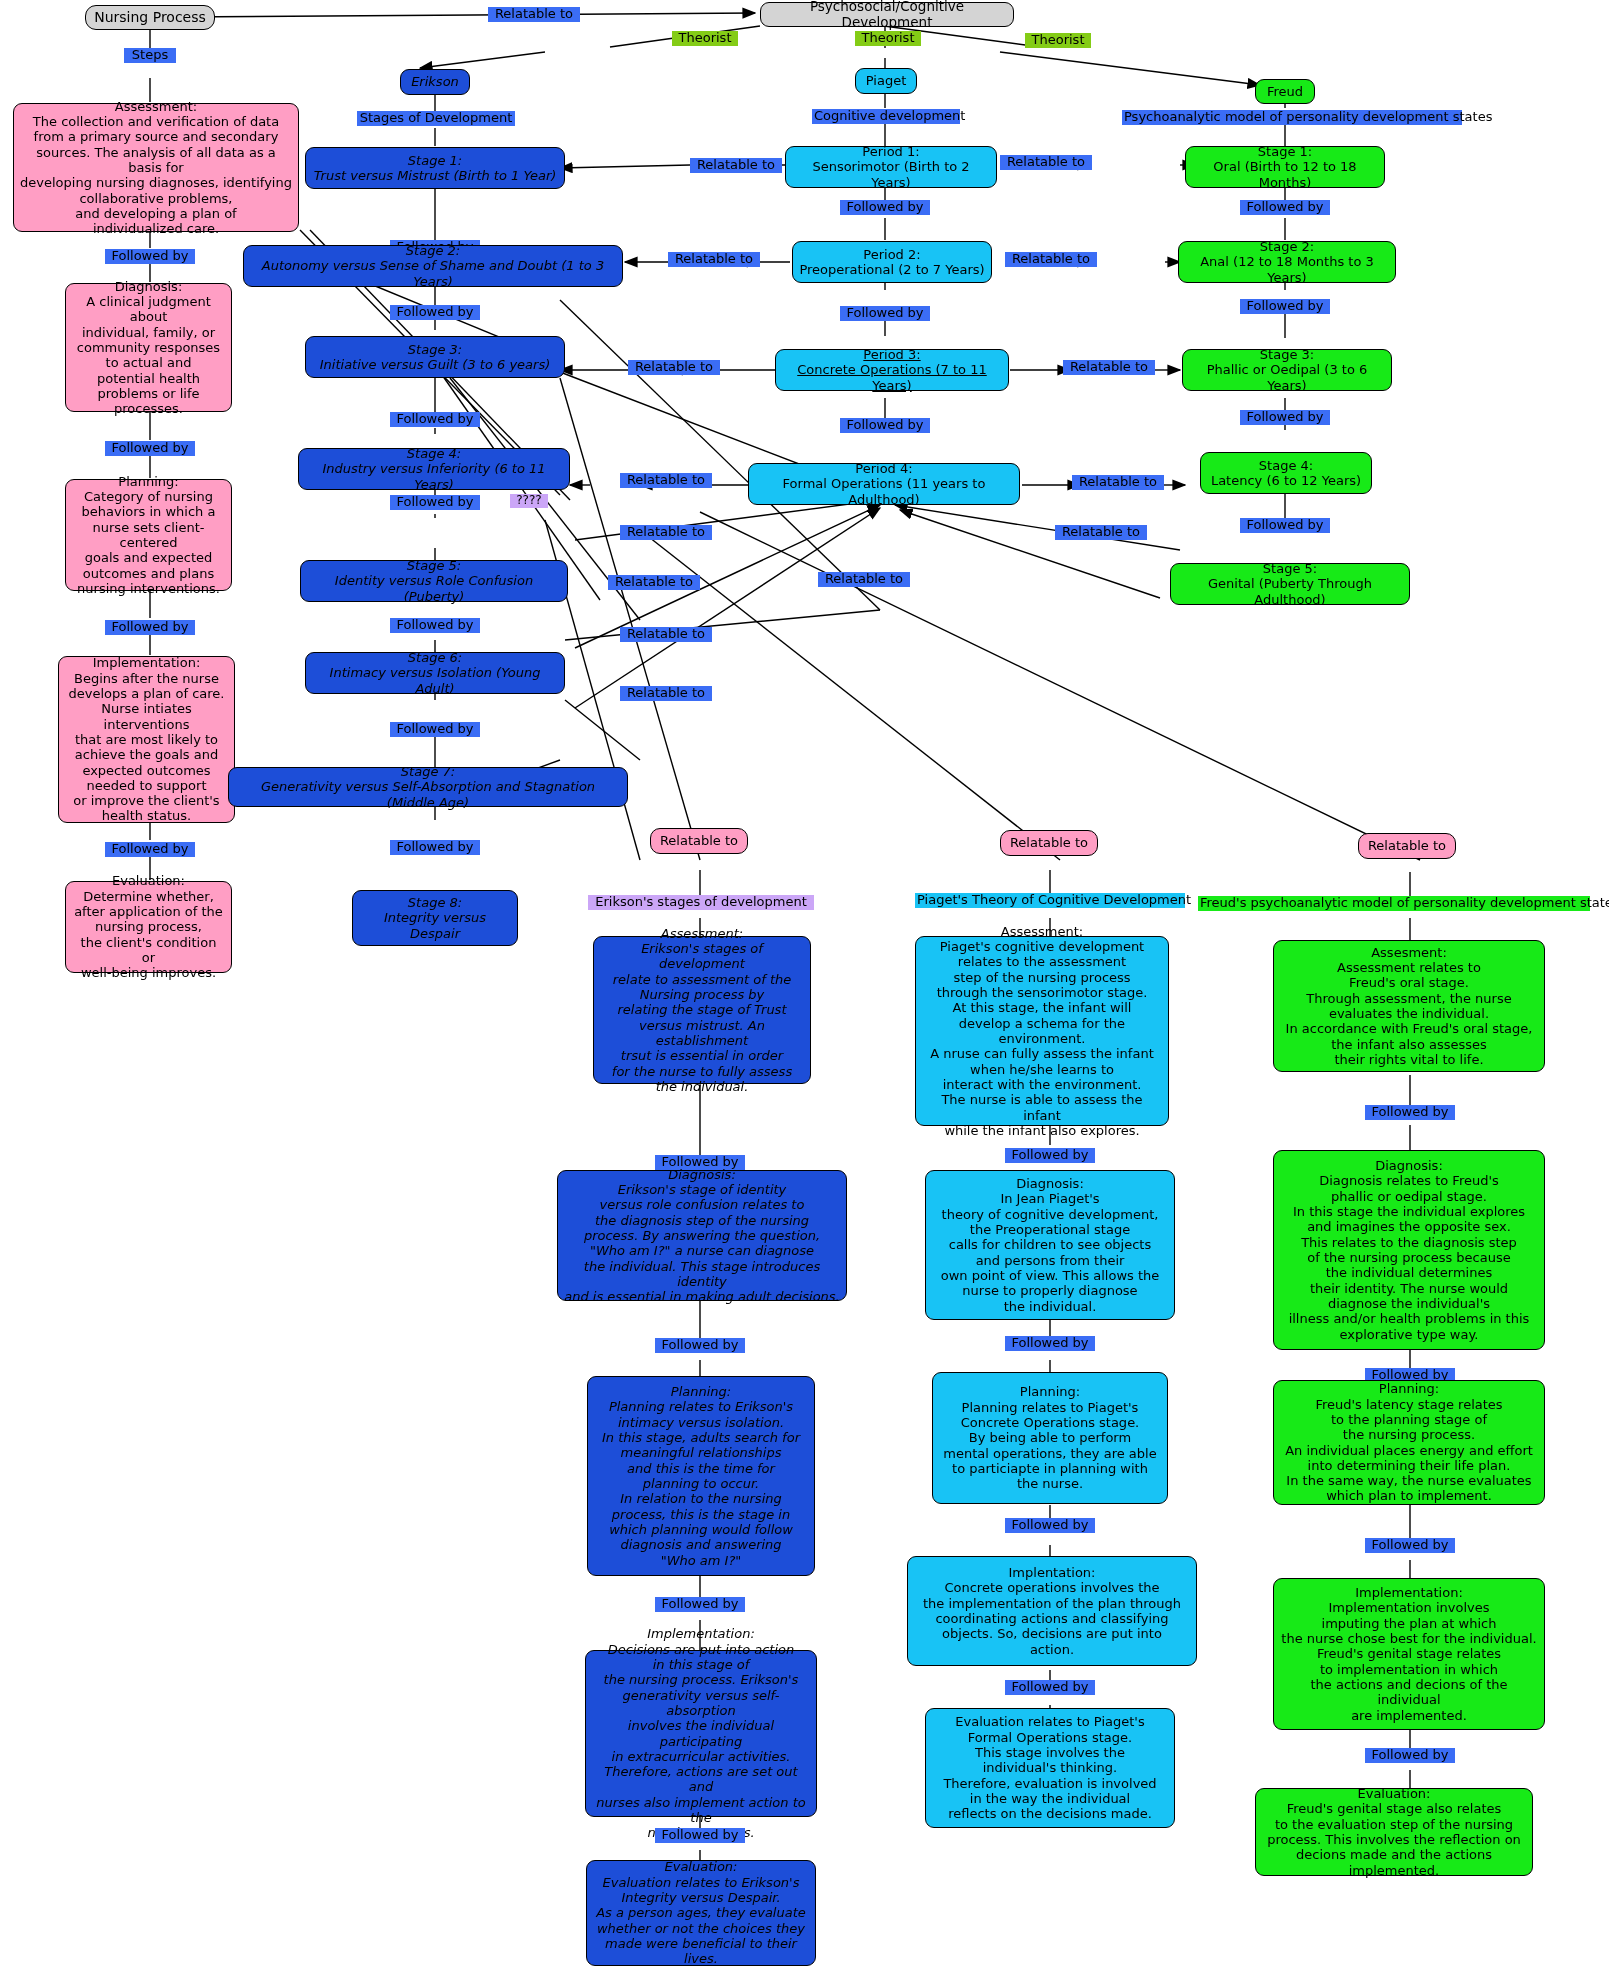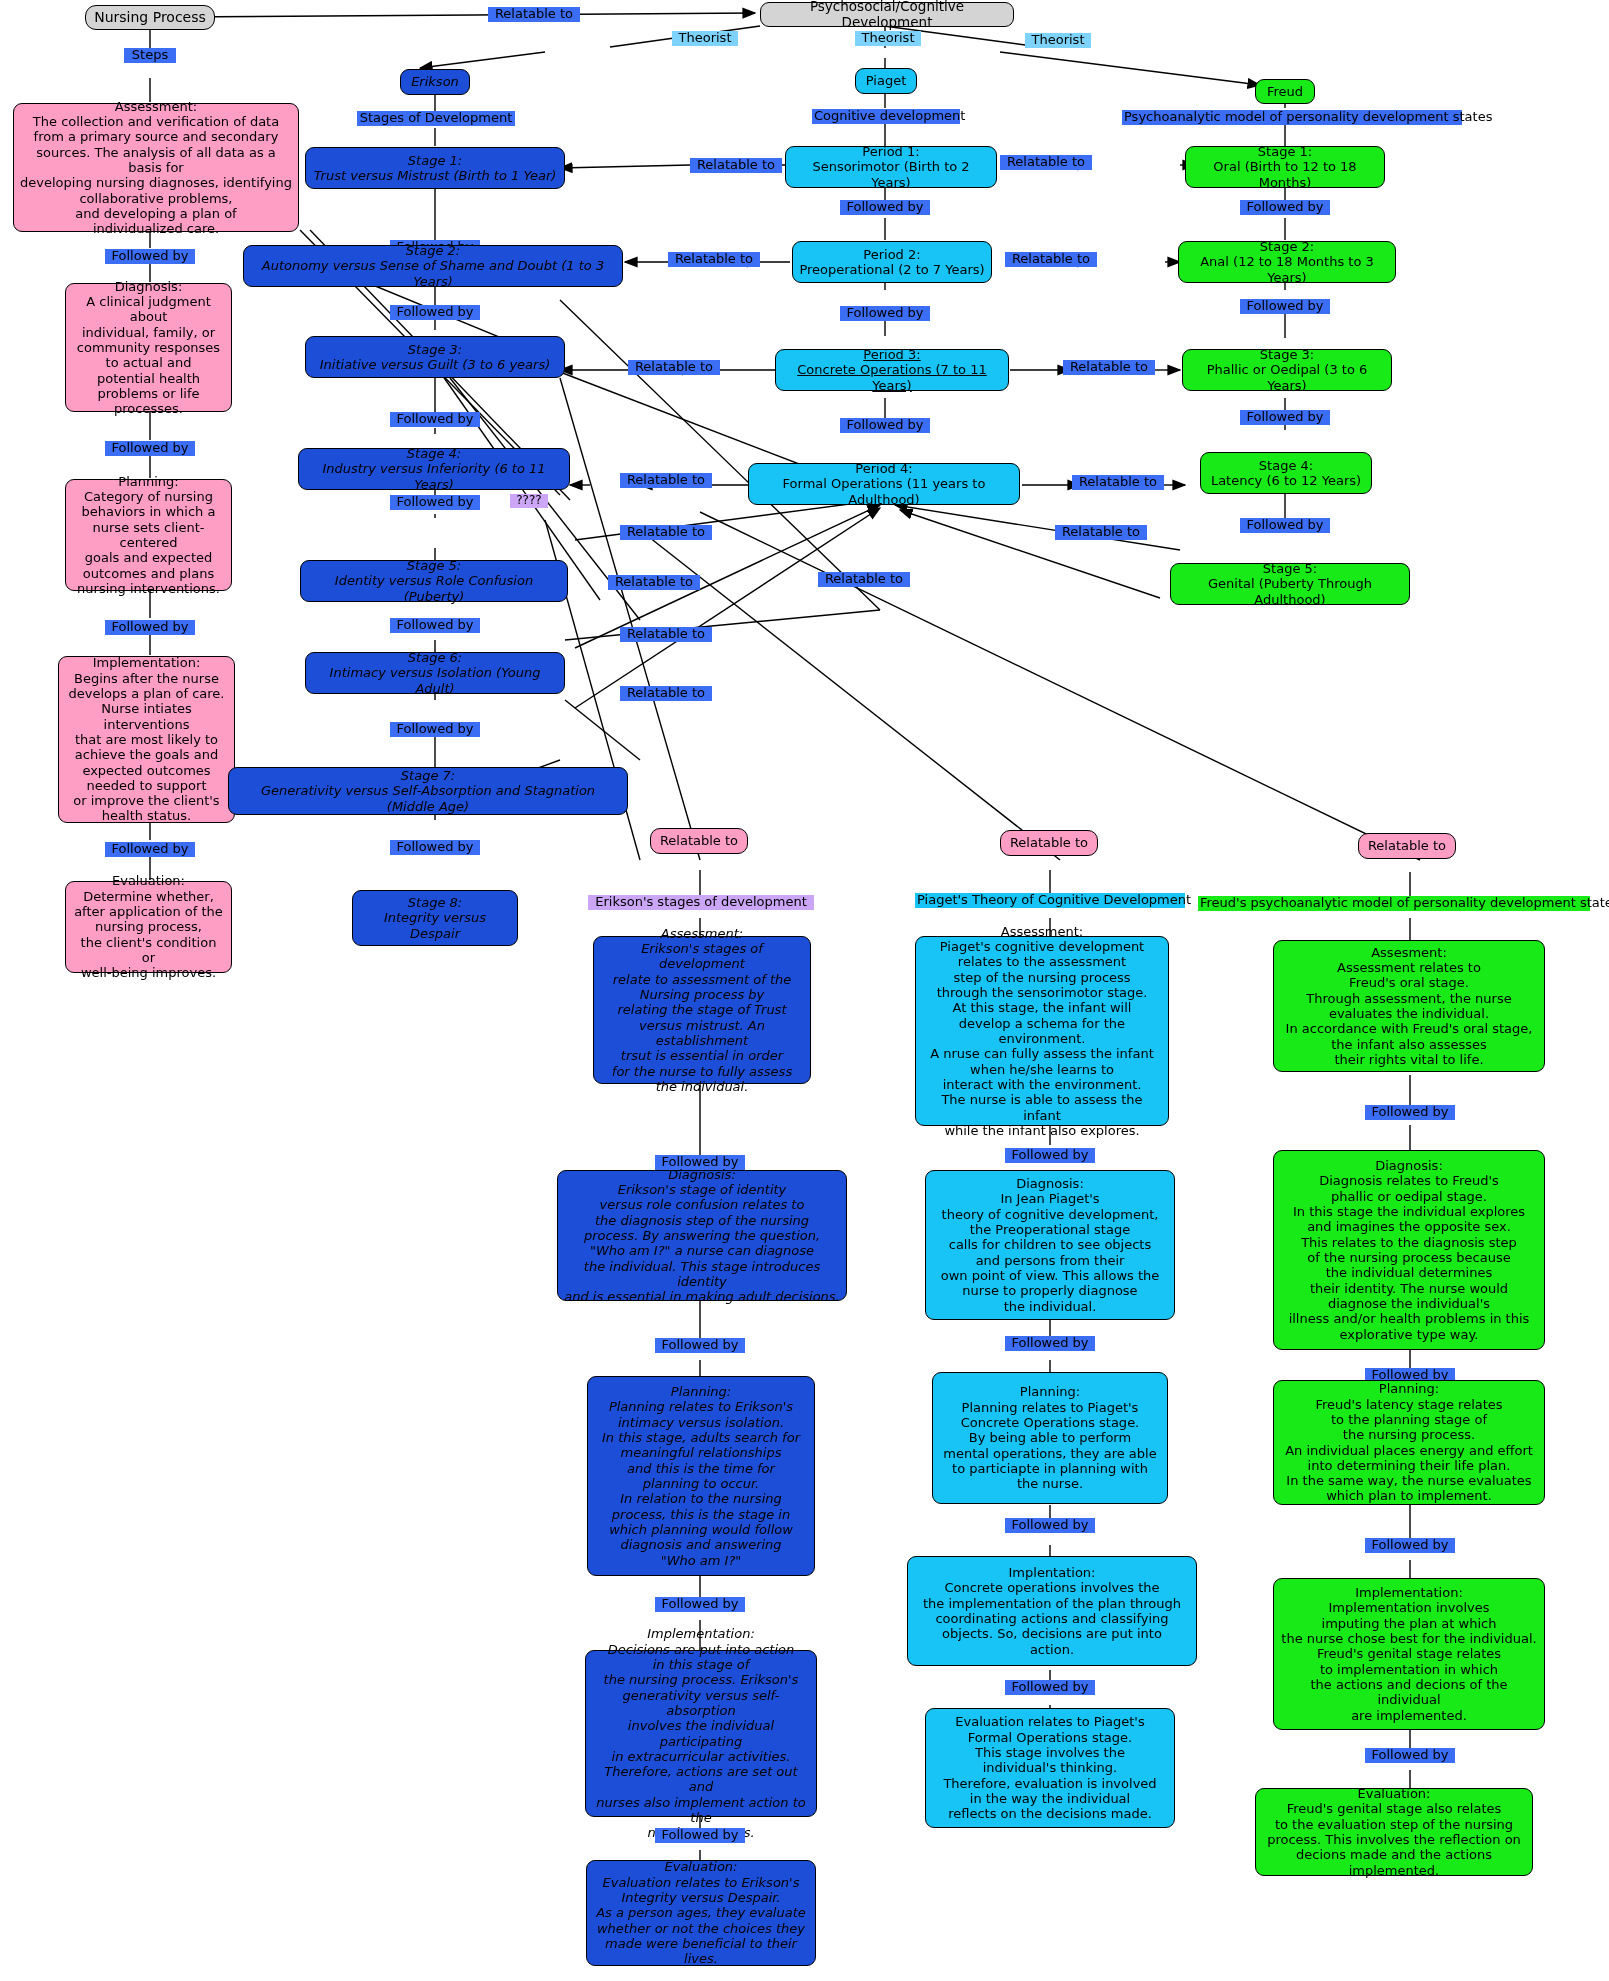--- a/index.html
+++ b/index.html
@@ -13,21 +13,21 @@
   .n-gray{background:#d4d4d4;}
   .n-pink{background:#ff9ec4;}
   .n-purple{background:#1d4ed8;font-style:italic;}
   .n-blue{background:#18c3f5;}
   .n-green{background:#17ea17;}
   .n-relpink{background:#ff9ec4;border-radius:10px;}
 
   .lbl{position:absolute;box-sizing:border-box;text-align:center;color:#000;
        line-height:1.15;white-space:pre;padding:0 2px;}
   .l-blue{background:#3b6df5;}
-  .l-orange{background:#7dd3fc;}
+  .l-orange{background:#84cc16;}
   .l-purple{background:#cba6f7;}
   .l-cyan{background:#18c3f5;}
   .l-green{background:#17ea17;}
 </style>
 </head>
 <body>
 
 <div id="canvas">
 
   <svg id="edges" viewBox="0 0 1609 1981">
@@ -254,21 +254,21 @@
   <div class="lbl l-blue" style="left:390px;top:495px;width:90px;font-size:13px;">Followed by</div>
 
   <div class="node n-purple" style="left:300px;top:560px;width:268px;height:42px;font-size:13px;">Stage 5:
 Identity versus Role Confusion (Puberty)</div>
   <div class="lbl l-blue" style="left:390px;top:618px;width:90px;font-size:13px;">Followed by</div>
 
   <div class="node n-purple" style="left:305px;top:652px;width:260px;height:42px;font-size:13px;">Stage 6:
 Intimacy versus Isolation (Young Adult)</div>
   <div class="lbl l-blue" style="left:390px;top:722px;width:90px;font-size:13px;">Followed by</div>
 
-  <div class="node n-purple" style="left:228px;top:767px;width:400px;height:48px;font-size:13px;">Stage 7:
+  <div class="node n-purple" style="left:228px;top:767px;width:400px;height:40px;font-size:13px;">Stage 7:
 Generativity versus Self-Absorption and Stagnation (Middle Age)</div>
   <div class="lbl l-blue" style="left:390px;top:840px;width:90px;font-size:13px;">Followed by</div>
 
   <div class="node n-purple" style="left:352px;top:890px;width:166px;height:56px;font-size:13px;">Stage 8:
 Integrity versus Despair</div>
 
   <div class="node n-blue" style="left:785px;top:146px;width:212px;height:42px;font-size:13px;">Period 1:
 Sensorimotor (Birth to 2 Years)</div>
   <div class="lbl l-blue" style="left:840px;top:200px;width:90px;font-size:13px;">Followed by</div>
 

